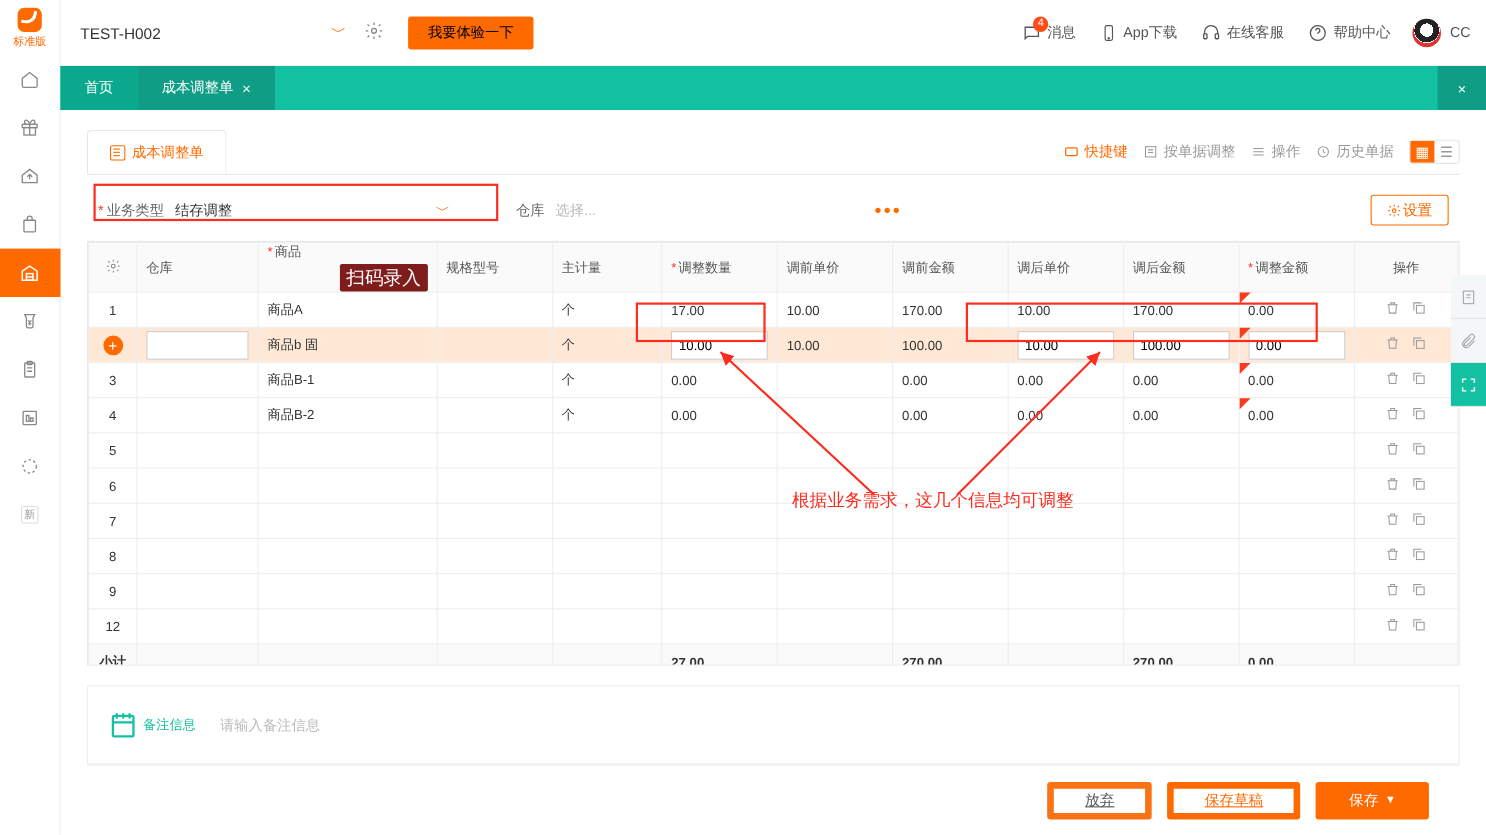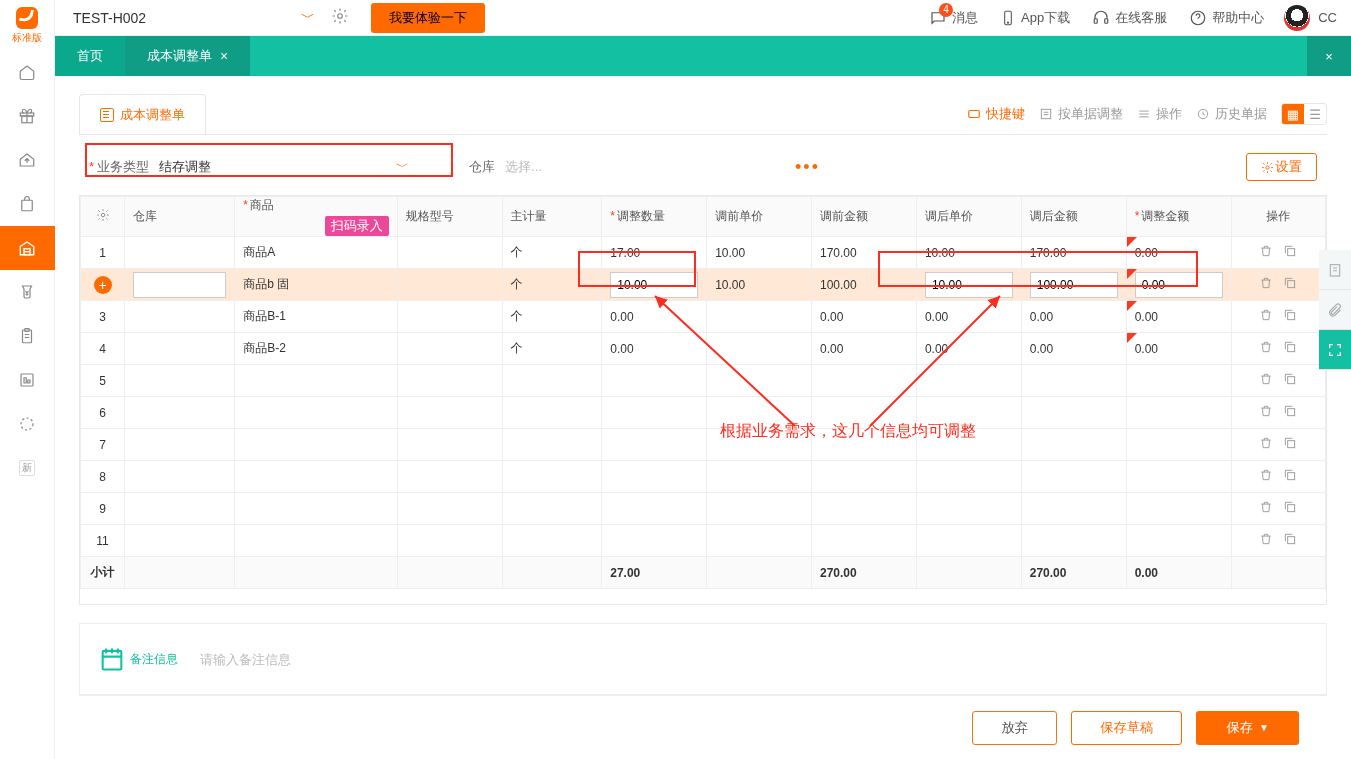--- a/index.html
+++ b/index.html
@@ -17,21 +17,21 @@
 .nav-ico svg { width:18px; height:18px; }
 .nav-badge { font-size:10px; color:#999; border:1px solid #ddd; border-radius:2px; padding:0 2px; }
 
 
 .rightbar { position:absolute; right:0; top:250px; width:32px; display:flex; flex-direction:column; }
 .rb-item { width:32px; height:40px; background:#f3f7f7; display:flex; align-items:center; justify-content:center; color:#aaa; border-bottom:1px solid #e6e6e6; cursor:pointer;}
 .rb-item.hl { background:#14c0a2; color:#fff; }
 
 
 .main { flex:1; display:flex; flex-direction:column; height:759px; }
-.topbar { height:36px; display:flex; align-items:center; padding:0 14px 0 18px; border-bottom:1px solid #eee; }
+.topbar { height:60px; display:flex; align-items:center; padding:0 14px 0 18px; border-bottom:1px solid #eee; }
 .sel-org { width:250px; height:30px; border:none; font-size:14px; display:flex; align-items:center; justify-content:space-between; padding-right:8px; color:#333; cursor:pointer;}
 .sel-org .chev { color:#ff6a00; font-size:14px;}
 .gear { margin:0 22px 0 8px; color:#888; cursor:pointer;}
 .btn-orange { background:#ff6a00; color:#000000; border:none; border-radius:3px; height:30px; padding:0 18px; cursor:pointer; font-size:13px;}
 .top-spacer { flex:1; }
 .top-link { display:flex; align-items:center; gap:5px; margin-left:22px; color:#555; cursor:pointer; font-size:13px; position:relative;}
 .badge { position:absolute; top:-6px; left:10px; background:#ff4d1a; color:#fff; border-radius:8px; font-size:10px; min-width:14px; height:14px; line-height:14px; text-align:center; padding:0 3px;}
 .avatar { width:26px; height:26px; border-radius:50%; background:radial-gradient(circle at 50% 40%,#fff 0 30%,#222 30% 55%,#fff 55% 58%,#d33 58% 100%); margin-left:20px;}
 .uname { margin-left:8px; color:#555;}
 
@@ -81,21 +81,21 @@
 th .req { color:#fc3b1e; margin-right:2px;}
 .col-idx { width:42px; text-align:center;}
 .col-wh { width:105px;}
 .col-prod { width:155px;}
 .col-spec { width:100px;}
 .col-unit { width:95px;}
 .col-qty { width:100px;}
 .col-price { width:100px;}
 .col-amt { width:100px;}
 .col-op { width:90px; text-align:center;}
-.scan-tag { float:right; background:#ec4899; color:#fff; font-size:13px; padding:1px 6px; border-radius:2px;margin-top:19px;}
+.scan-tag { float:right; background:#7f1d1d; color:#fff; font-size:17px; padding:1px 6px; border-radius:2px;margin-top:19px;}
 tbody tr.hl { background:#ffe9d6;}
 tbody tr.hl td{ background:#ffe9d6;}
 .idx-add { width:18px; height:18px; border-radius:50%; background:#ff6a00; color:#fff; display:inline-flex; align-items:center; justify-content:center; font-size:14px;}
 .cell-input { width:100%; height:26px; border:1px solid #ccc; padding:0 6px; font-size:12px; background:#fff;}
 .op-icons { display:flex; gap:10px; justify-content:center; color:#999;}
 .op-icons span{cursor:pointer;}
 tfoot td { background:#fafafa; font-weight:bold; color:#333;}
 
 
 .anno { position:absolute; color:#fc2c1e; font-size:16px; pointer-events:none; z-index:5;}
@@ -104,21 +104,21 @@
 
 
 .remark { margin-top:18px; border:1px solid #eee; display:flex; align-items:center; height:72px; padding:0 18px; gap:22px;}
 .remark .ric { display:flex; flex-direction:row; align-items:center; color:#14c0a2; font-size:12px; gap:4px;justify-content:flex-end;}
 .remark .ric svg{ width:28px; height:28px;}
 .remark input { flex:1; border:none; height:30px; font-size:13px; color:#333;}
 .remark input::placeholder{color:#bbb;}
 
 
 .footer { height:64px; border-top:1px solid #eee; display:flex; align-items:center; justify-content:flex-end; padding:0 28px; gap:14px;}
-.btn-ghost { border:1px solid #f97316; background:#fff; height:34px; padding:0 28px; border-radius:3px; cursor:pointer; color:#555;}
+.btn-ghost { border:6px solid #f97316; background:#fff; height:34px; padding:0 28px; border-radius:3px; cursor:pointer; color:#555;text-decoration:underline;}
 .btn-ghost.orange { border-color:#ff6a00; color:#ff6a00;}
 .btn-primary { background:#ff6a00; color:#fff; border:none; height:34px; padding:0 30px; border-radius:3px; cursor:pointer; display:flex; align-items:center; gap:6px;}
 .cell-rel { position:relative; }
 .cell-rel .ctri { position:absolute; top:0; left:0; width:0;height:0;border-right:10px solid transparent;border-top:10px solid #fc3b1e;}
 </style>
 </head>
 <body>
 
 <div class="app">
 
@@ -559,21 +559,21 @@
                         <path d="M4 7h16M9 7V4h6v3M6 7l1 13h10l1-13"></path>
                       </svg></span>
                     <span><svg width="14" height="14" viewBox="0 0 24 24" fill="none" stroke="currentColor" stroke-width="1.6">
                         <rect x="8" y="8" width="12" height="12"></rect>
                         <path d="M4 16V4h12"></path>
                       </svg></span>
                   </div>
                 </td>
               </tr>
               <tr>
-                <td class="col-idx">11</td>
+                <td class="col-idx">12</td>
                 <td></td>
                 <td></td>
                 <td></td>
                 <td></td>
       <td></td>
                 <td></td>
                 <td></td>
       <td></td>
                 <td></td>
                 <td></td>

